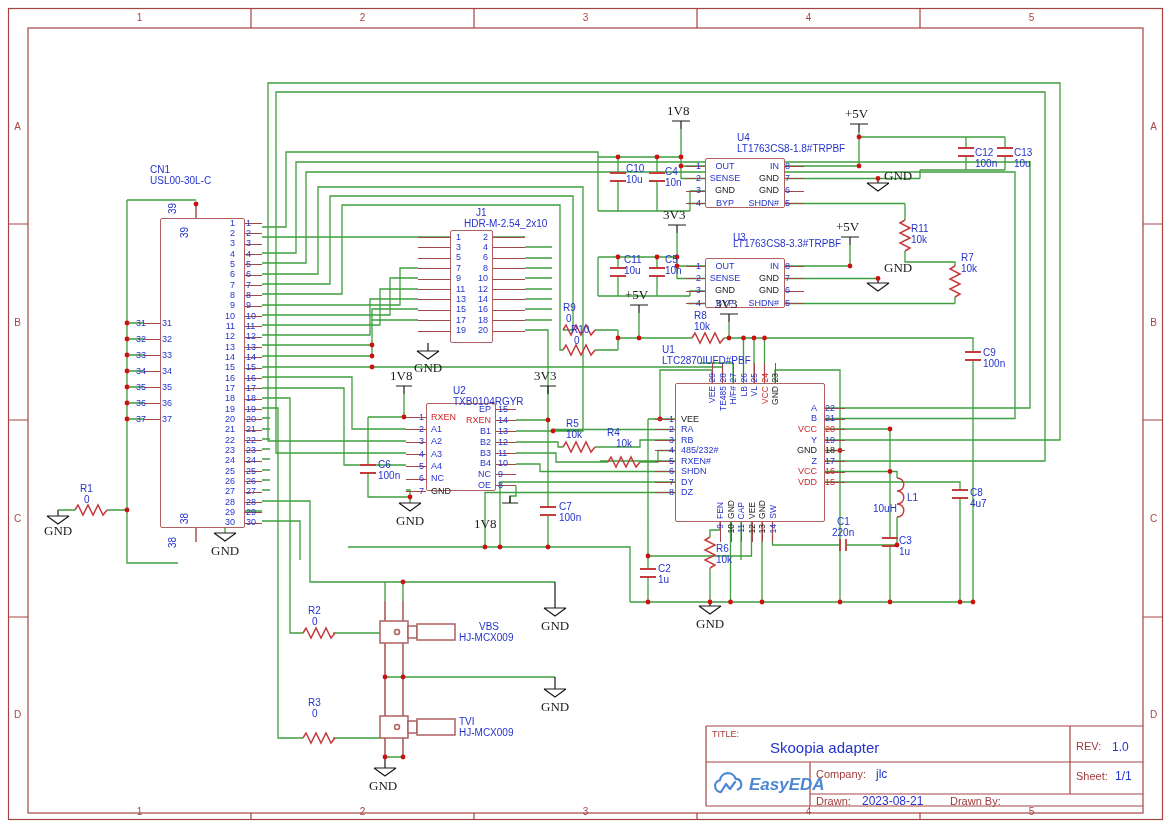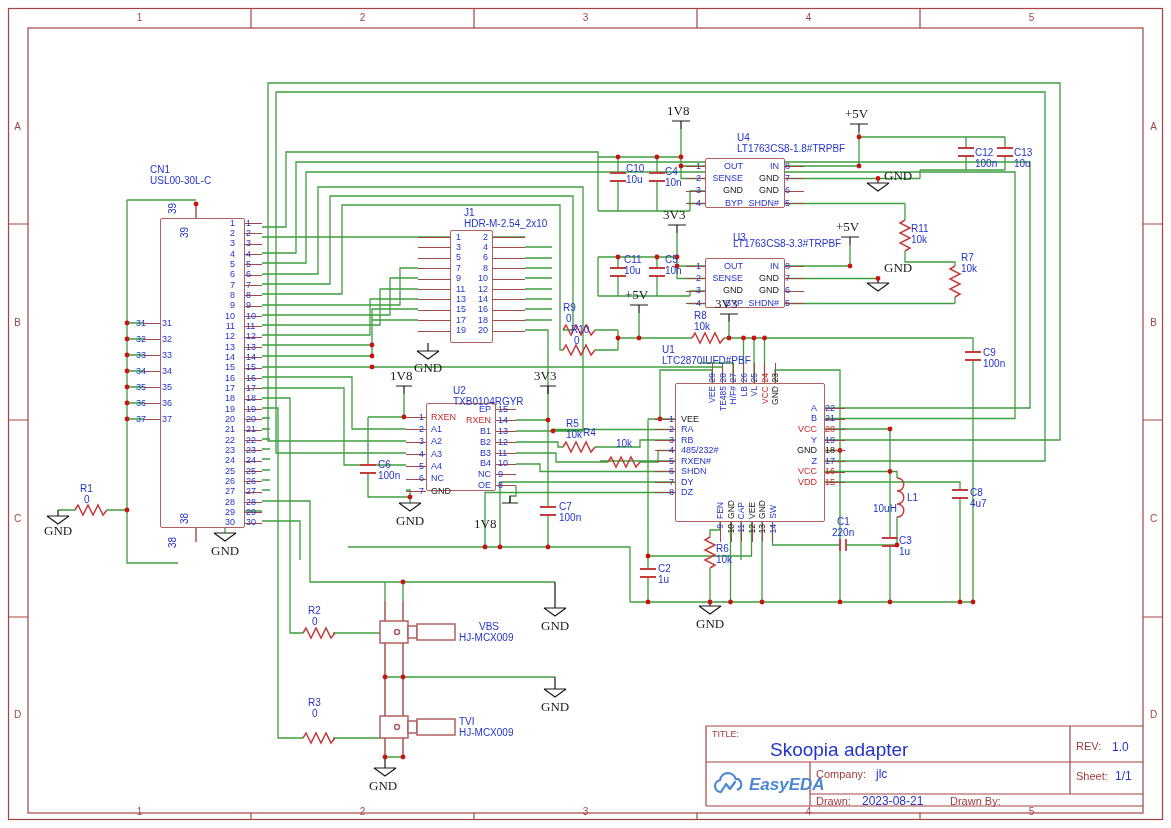--- a/index.html
+++ b/index.html
@@ -28,21 +28,21 @@
   #cn1r i{flex:1;text-align:right;padding-right:4px}
   #cn1r u{width:16px;text-align:left;padding-left:7px}
   #cn1l .prow{height:16px;font-size:9px}
   #cn1l u{width:20px;text-align:right}
   #cn1l i{padding-left:16px}
   
   #j1rows .prow{height:10.4px;justify-content:space-between;padding:0 4px;font-size:9px}
   
   .regrows .prow{height:12.3px;font-size:9px}
   .regrows em{width:11px;text-align:right}
-  .regrows s.l{flex:1;padding-left:6px;text-align:right}
+  .regrows s.l{flex:1;padding-left:6px;text-align:center}
   .regrows s.r{flex:1;padding-right:6px;text-align:right}
   .regrows em.rn{text-align:left}
   
   #u2l .prow{height:12.33px;font-size:9px}
   #u2l em{width:10px;text-align:right}
   #u2l s{padding-left:7px}
   #u2r .prow{height:10.9px;font-size:9px}
   #u2r s{flex:1;text-align:right;padding-right:7px}
   #u2r em{width:12px;text-align:left}
   
@@ -776,21 +776,21 @@
       </div>
     </div>
 
   <b class="L rot" style="left:168px;top:214px">39</b>
   <b class="L rot" style="left:180px;top:238px">39</b>
   <b class="L rot" style="left:180px;top:524px">38</b>
   <b class="L rot" style="left:168px;top:548px">38</b>
 
   <b class="L" style="left:150px;top:165px">CN1</b>
   <b class="L" style="left:150px;top:176px">USL00-30L-C</b>
-  <b class="L" style="left:464px;top:208px">J1</b>
+  <b class="L" style="left:476px;top:208px">J1</b>
   <b class="L" style="left:464px;top:219px">HDR-M-2.54_2x10</b>
   <b class="L" style="left:737px;top:133px">U4</b>
   <b class="L" style="left:737px;top:144px">LT1763CS8-1.8#TRPBF</b>
   <b class="L" style="left:733px;top:233px">U3</b>
   <b class="L" style="left:733px;top:239px">LT1763CS8-3.3#TRPBF</b>
   <b class="L" style="left:662px;top:345px">U1</b>
   <b class="L" style="left:662px;top:356px">LTC2870IUFD#PBF</b>
   <b class="L" style="left:453px;top:386px">U2</b>
   <b class="L" style="left:453px;top:397px">TXB0104RGYR</b>
   <b class="L" style="left:479px;top:622px">VBS</b>
@@ -805,21 +805,21 @@
   <b class="L" style="left:308px;top:698px">R3</b>
   <b class="L" style="left:312px;top:709px">0</b>
   <b class="L" style="left:563px;top:303px">R9</b>
   <b class="L" style="left:566px;top:314px">0</b>
   <b class="L" style="left:571px;top:325px">R10</b>
   <b class="L" style="left:574px;top:336px">0</b>
   <b class="L" style="left:694px;top:311px">R8</b>
   <b class="L" style="left:694px;top:322px">10k</b>
   <b class="L" style="left:566px;top:419px">R5</b>
   <b class="L" style="left:566px;top:430px">10k</b>
-  <b class="L" style="left:583px;top:428px">R4</b>
+  <b class="L" style="left:607px;top:428px">R4</b>
   <b class="L" style="left:616px;top:439px">10k</b>
   <b class="L" style="left:911px;top:224px">R11</b>
   <b class="L" style="left:911px;top:235px">10k</b>
   <b class="L" style="left:961px;top:253px">R7</b>
   <b class="L" style="left:961px;top:264px">10k</b>
   <b class="L" style="left:716px;top:544px">R6</b>
   <b class="L" style="left:716px;top:555px">10k</b>
 
   <b class="L" style="left:626px;top:164px">C10</b>
   <b class="L" style="left:626px;top:175px">10u</b>
@@ -895,21 +895,21 @@
     </div>
   <div class="fband" style="left:1145px;top:28px;width:17px;height:785px;flex-direction:column">
 
   <span>A</span>
       <span>B</span>
       <span>C</span>
       <span>D</span>
     </div>
 
   <b class="tb" style="left:712px;top:729px;font-size:9px">TITLE:</b>
-  <b class="tbv" style="left:770px;top:739px;font-size:19px">Skoopia adapter</b>
+  <b class="tbv" style="left:770px;top:739px;font-size:15px">Skoopia adapter</b>
   <b class="tb" style="left:1076px;top:740px">REV:</b>
   <b class="tbv" style="left:1112px;top:740px">1.0</b>
   <b class="tb" style="left:816px;top:768px">Company:</b>
   <b class="tbv" style="left:876px;top:767px">jlc</b>
   <b class="tb" style="left:1076px;top:770px">Sheet:</b>
   <b class="tbv" style="left:1115px;top:769px">1/1</b>
   <b class="tb" style="left:816px;top:795px">Drawn:</b>
   <b class="tbv" style="left:862px;top:794px">2023-08-21</b>
   <b class="tb" style="left:950px;top:795px">Drawn By:</b>
 

